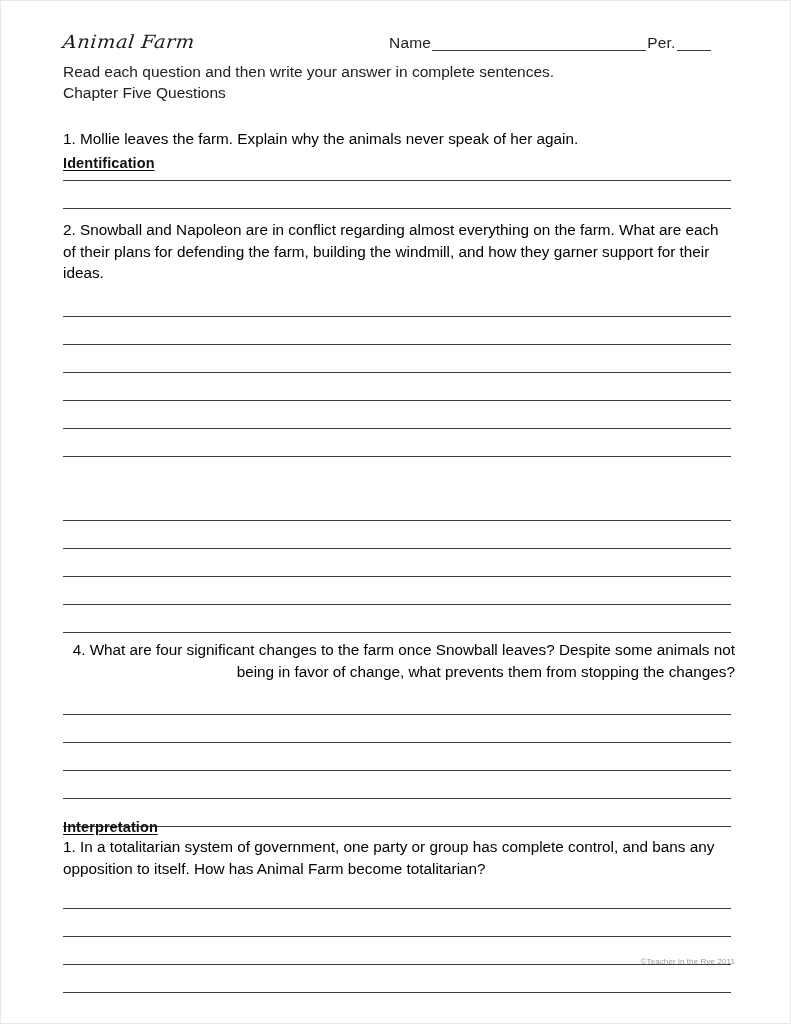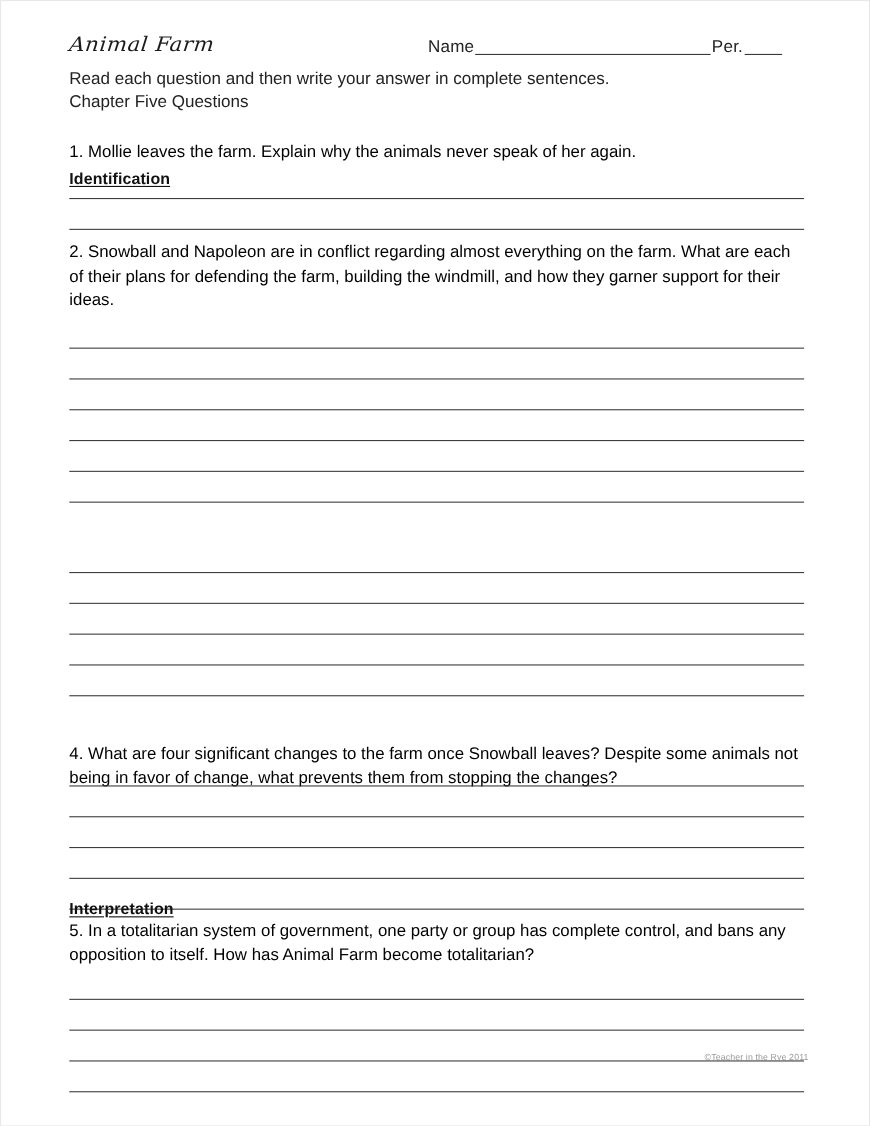--- a/index.html
+++ b/index.html
@@ -170,32 +170,32 @@
     </div>
 
     <div class="answer-lines" style="top:492px;">
       <div class="answer-line"></div>
       <div class="answer-line"></div>
       <div class="answer-line"></div>
       <div class="answer-line"></div>
       <div class="answer-line"></div>
     </div>
 
-    <div class="question" style="top:674px;">4. What are four significant changes to the farm once Snowball leaves? Despite some animals not being in favor of change, what prevents them from stopping the changes?</div>
+    <div class="question" style="top:638px;text-align:right;">4. What are four significant changes to the farm once Snowball leaves? Despite some animals not being in favor of change, what prevents them from stopping the changes?</div>
     <div class="answer-lines" style="top:686px;">
       <div class="answer-line"></div>
       <div class="answer-line"></div>
       <div class="answer-line"></div>
       <div class="answer-line"></div>
       <div class="answer-line"></div>
     </div>
 
     <div class="section-head" style="top:818px;">Interpretation</div>
 
-    <div class="question" style="top:835px;">5. In a totalitarian system of government, one party or group has complete control, and bans any opposition to itself. How has Animal Farm become totalitarian?</div>
+    <div class="question" style="top:835px;">1. In a totalitarian system of government, one party or group has complete control, and bans any opposition to itself. How has Animal Farm become totalitarian?</div>
     <div class="answer-lines" style="top:880px;">
       <div class="answer-line"></div>
       <div class="answer-line"></div>
       <div class="answer-line"></div>
       <div class="answer-line"></div>
     </div>
 
     <div class="footer-credit">©Teacher in the Rye 2011</div>
 
   </div>

